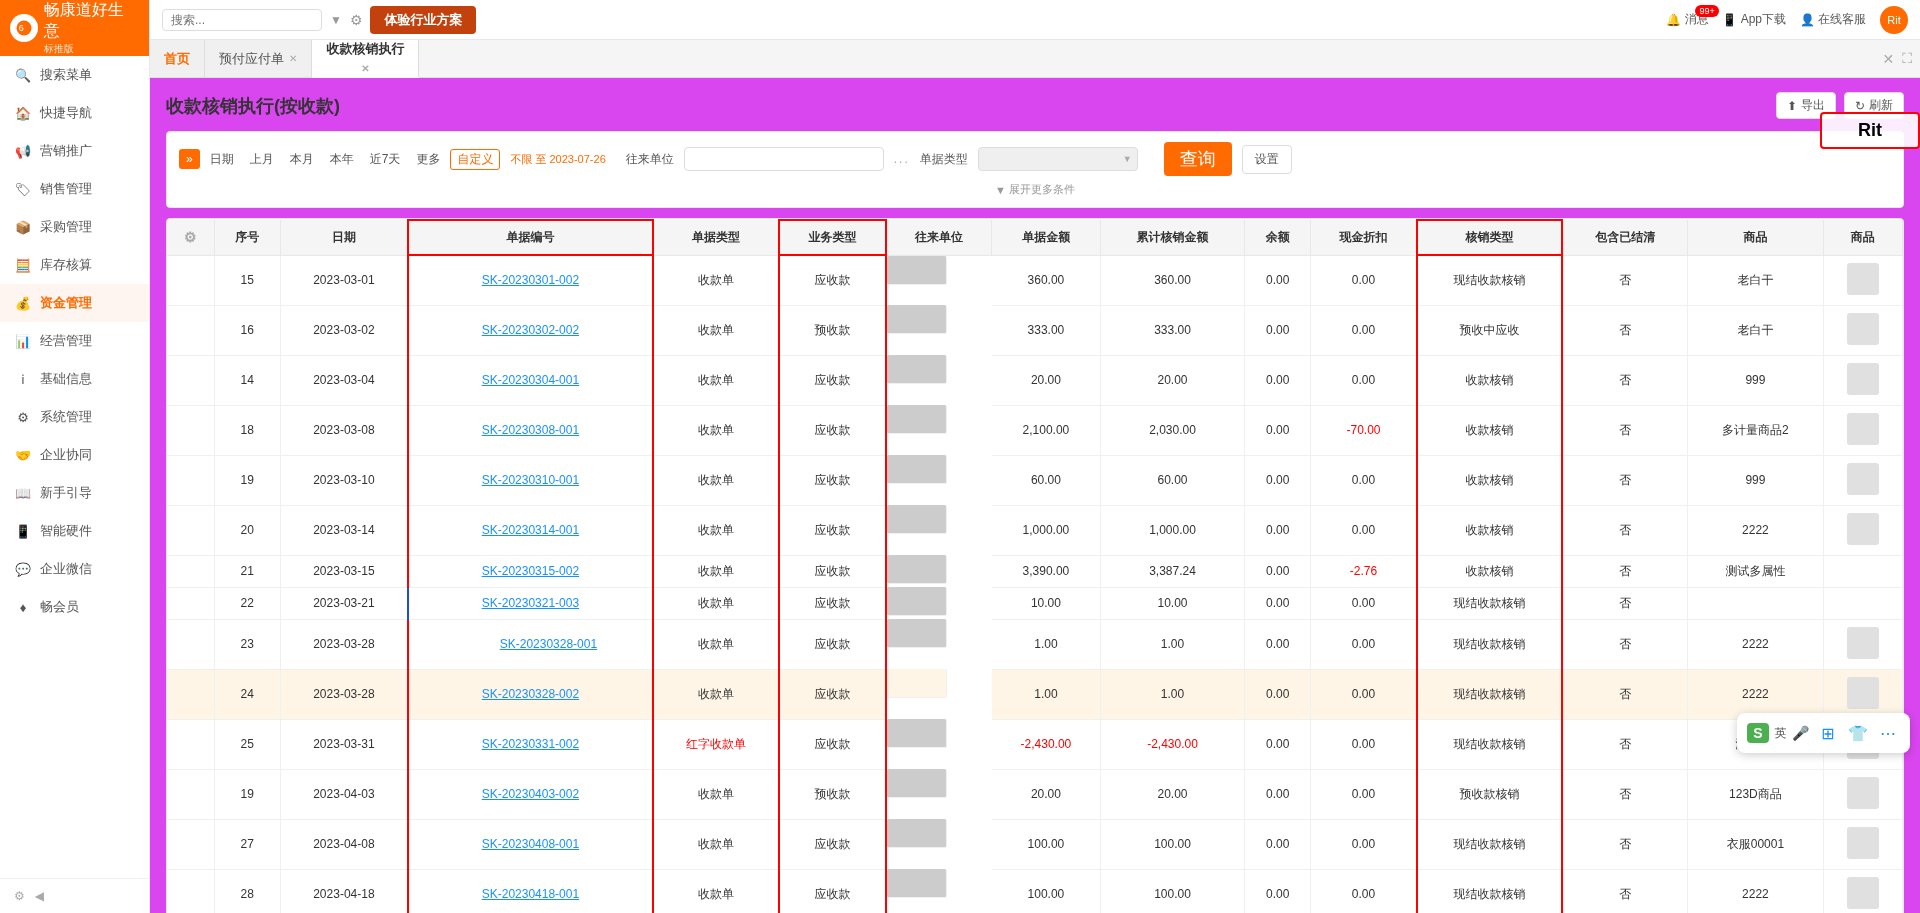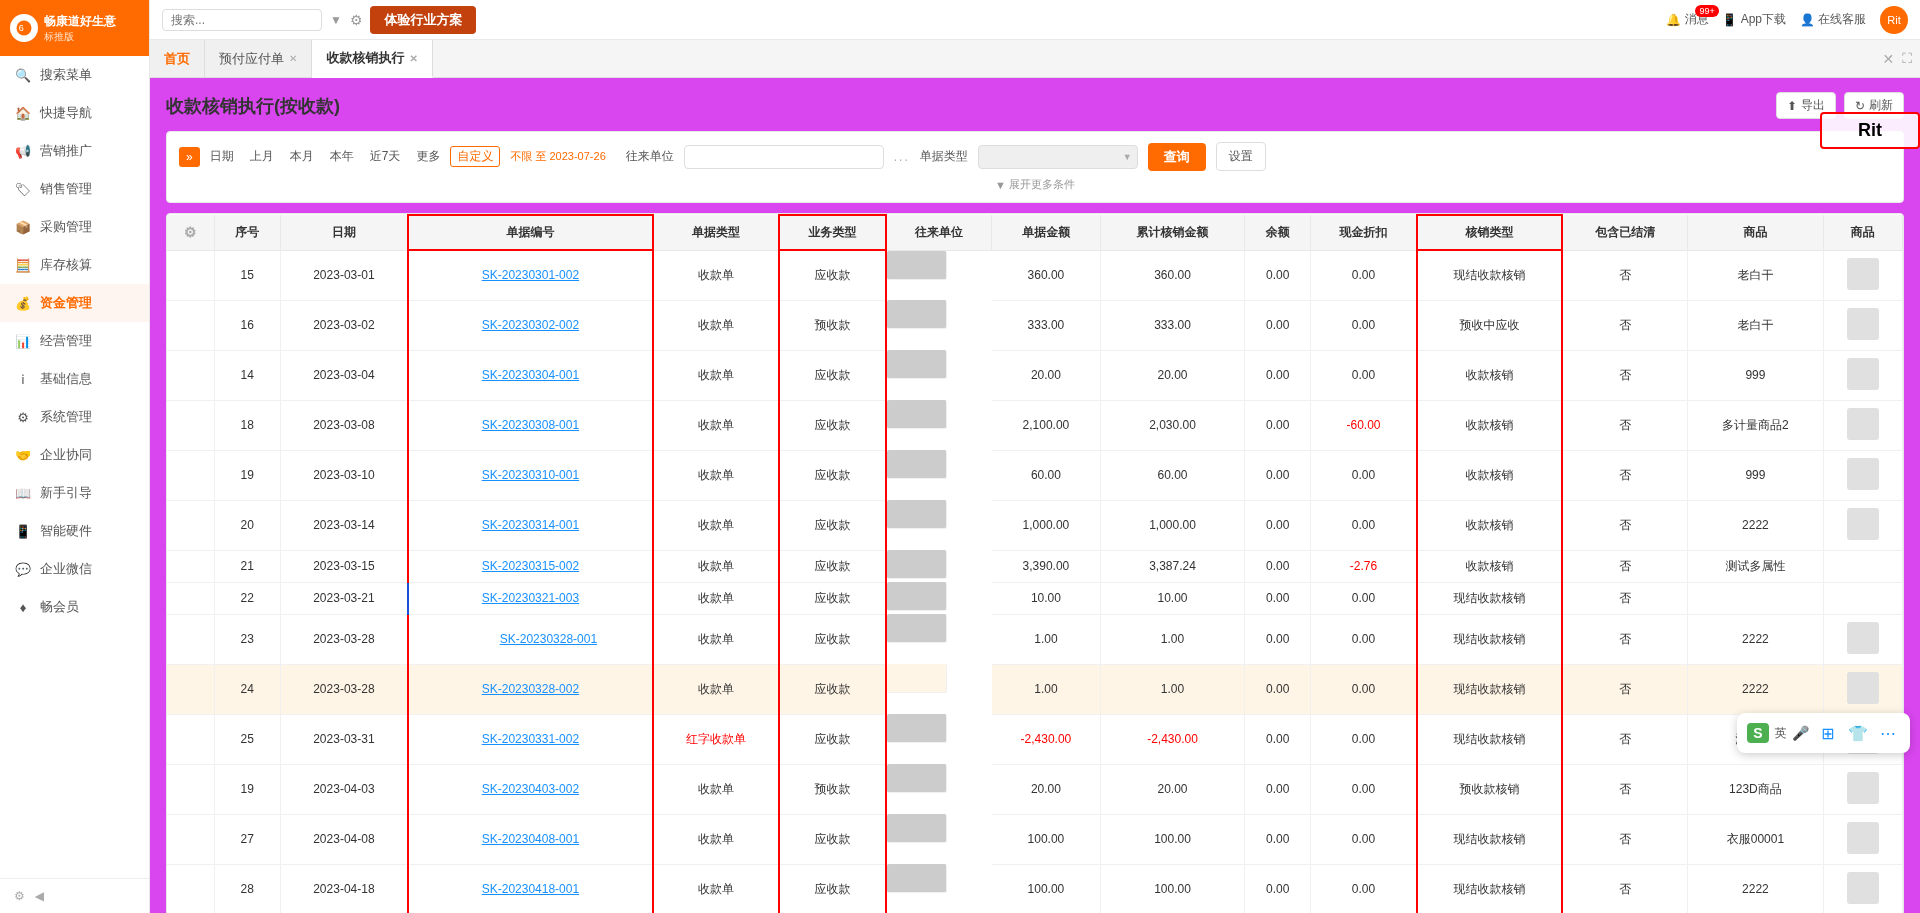--- a/index.html
+++ b/index.html
@@ -26,21 +26,21 @@
     .topbar-gear { color: #999; cursor: pointer; font-size: 14px; }
     .topbar-btn { background: #c2410c; color: #fff; border: none; border-radius: 4px; padding: 5px 14px; font-size: 13px; cursor: pointer; font-weight: bold; }
     .topbar-right { margin-left: auto; display: flex; align-items: center; gap: 14px; color: #555; font-size: 12px; }
     .topbar-msg { position: relative; cursor: pointer; display: flex; align-items: center; gap: 3px; }
     .badge { position: absolute; top: -6px; right: -10px; background: #f00; color: #fff; border-radius: 10px; font-size: 9px; padding: 1px 4px; }
     .topbar-right-item { display: flex; align-items: center; gap: 3px; cursor: pointer; color: #555; }
 
     
     .tabs { height: 38px; background: #f5f5f5; display: flex; align-items: stretch; border-bottom: 1px solid #ddd; }
     .tab { display: flex; align-items: center; gap: 5px; padding: 0 14px; cursor: pointer; color: #555; font-size: 13px; border-right: 1px solid #ddd; background: #f0f0f0; }
-    .tab.active { background: #fff; color: #333; font-weight: bold; border-bottom: 2px solid #fff; margin-bottom: -1px; }
+    .tab.active { background: #fff; color: #333; font-weight: bold; border-bottom: 2px solid #fff; margin-bottom: -1px; flex-direction: column; }
     .tab-home { color: #ff6b00; font-weight: bold; }
     .tab-close { color: #aaa; font-size: 10px; cursor: pointer; }
     .tabs-right { margin-left: auto; display: flex; align-items: center; padding: 0 8px; gap: 8px; }
     .tabs-right-icon { color: #aaa; cursor: pointer; font-size: 14px; }
 
     
     .content { flex: 1; overflow: auto; padding: 14px 16px; background: #d946ef; }
     .page-title { font-size: 18px; font-weight: bold; color: #333; margin-bottom: 12px; display: flex; justify-content: space-between; align-items: center; }
     .page-title-actions { display: flex; gap: 8px; }
     .page-title-btn { background: #fff; border: 1px solid #ddd; border-radius: 4px; padding: 4px 10px; font-size: 12px; cursor: pointer; color: #555; display: flex; align-items: center; gap: 4px; }
@@ -50,21 +50,21 @@
     .filter-row { display: flex; align-items: center; gap: 10px; flex-wrap: wrap; }
     .filter-label { color: #555; font-size: 12px; white-space: nowrap; }
     .filter-btns { display: flex; gap: 4px; }
     .filter-btn { border: none; background: none; padding: 2px 6px; cursor: pointer; color: #555; font-size: 12px; border-radius: 3px; }
     .filter-btn.custom { color: #ff6b00; border: 1px solid #ff6b00; border-radius: 3px; padding: 1px 6px; }
     .filter-input { border: 1px solid #ddd; border-radius: 4px; padding: 4px 8px; font-size: 12px; width: 180px; }
     .filter-dots { color: #aaa; letter-spacing: 2px; cursor: pointer; }
     .filter-select { border: 1px solid #ddd; border-radius: 4px; padding: 4px 24px 4px 8px; font-size: 12px; width: 160px; appearance: none; cursor: pointer; }
     .filter-select-wrap { position: relative; display: inline-block; }
     .filter-select-wrap::after { content: '▼'; position: absolute; right: 6px; top: 50%; transform: translateY(-50%); font-size: 9px; color: #aaa; pointer-events: none; }
-    .filter-query-btn { background: #ff6b00; color: #fff; border: none; border-radius: 4px; padding: 5px 16px; font-size: 13px; cursor: pointer; font-weight: bold; }
+    .filter-query-btn { background: #ff6b00; color: #fff; border: none; border-radius: 4px; padding: 5px 16px; font-size: 18px; cursor: pointer; font-weight: normal; margin-left: 16px; }
     .filter-settings-btn { background: #fff; color: #555; border: 1px solid #ddd; border-radius: 4px; padding: 5px 12px; font-size: 12px; cursor: pointer; }
     .filter-expand { display: flex; justify-content: center; margin-top: 6px; }
     .filter-expand-btn { color: #999; font-size: 11px; cursor: pointer; display: flex; align-items: center; gap: 3px; border: none; background: none; }
 
     
     .table-wrap { background: #fff; border: 1px solid #e8e8e8; border-radius: 4px; overflow: auto; }
     table { width: 100%; border-collapse: collapse; font-size: 12px; }
     thead tr { background: #f5f5f5; }
     th { padding: 8px 8px; text-align: center; border-bottom: 1px solid #e8e8e8; border-right: 1px solid #e8e8e8; color: #333; font-weight: bold; white-space: nowrap; }
     td { padding: 7px 8px; text-align: center; border-bottom: 1px solid #f0f0f0; border-right: 1px solid #f0f0f0; color: #333; white-space: nowrap; }
@@ -91,21 +91,21 @@
 
 <div class="sidebar">
   <div class="sidebar-logo">
     <div class="sidebar-logo-icon">
       <svg viewBox="0 0 24 24" fill="#ff6b00">
           <circle cx="12" cy="12" r="10"></circle>
           <text x="5" y="16" font-size="12" fill="#fff">6</text>
         </svg>
     </div>
     <div>
-      <div style="font-size:12px;font-weight:bold;">畅康道好生意</div>
+      <div style="font-size:16px;font-weight:normal;">畅康道好生意</div>
       <div style="font-size:10px;opacity:0.8;">标推版</div>
     </div>
   </div>
 
   <div class="sidebar-item">
     <span class="sidebar-item-icon">🔍</span>
     <span>搜索菜单</span>
   </div>
   <div class="sidebar-item">
     <span class="sidebar-item-icon">🏠</span>
@@ -343,21 +343,21 @@
               <td></td>
               <td>18</td>
               <td>2023-03-08</td>
               <td class="col-docno" style="border-left:2px solid #f00;border-right:2px solid #f00;"><a class="link">SK-20230308-001</a></td>
               <td>收款单</td>
               <td style="border-left:2px solid #f00;border-right:2px solid #f00;">应收款</td>
               <td class="blurred">████</td>
               <td>2,100.00</td>
               <td>2,030.00</td>
               <td>0.00</td>
-              <td class="red-text">-60.00</td>
+              <td class="red-text">-70.00</td>
               <td style="border-left:2px solid #f00;border-right:2px solid #f00;">收款核销</td>
               <td>否</td>
               <td>多计量商品2</td>
               <td><div style="width:32px;height:32px;background:#e0e0e0;border-radius:3px;display:inline-block;"></div></td>
             </tr>
             <tr>
               <td></td>
               <td>19</td>
               <td>2023-03-10</td>
               <td class="col-docno" style="border-left:2px solid #f00;border-right:2px solid #f00;"><a class="link">SK-20230310-001</a></td>

